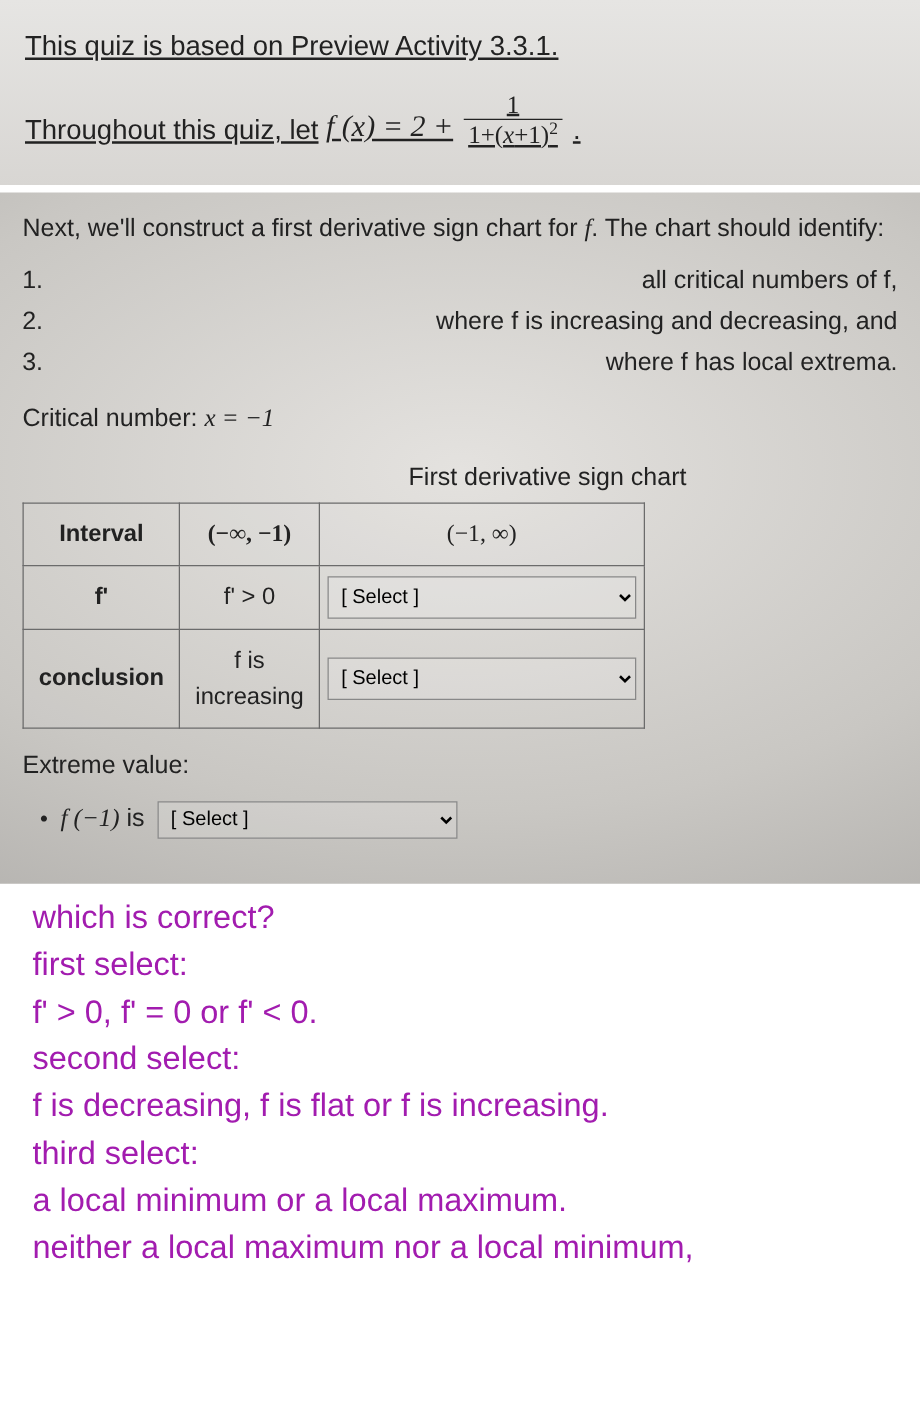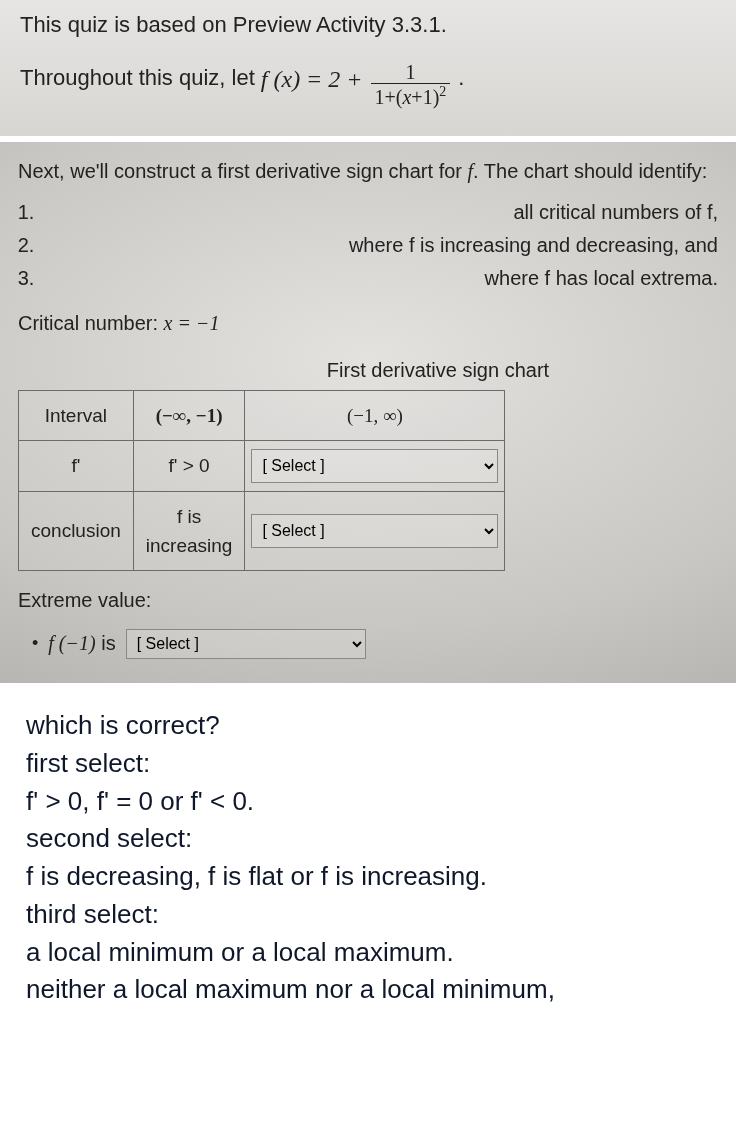--- a/index.html
+++ b/index.html
@@ -5,30 +5,31 @@
   * { box-sizing: border-box; }
   body {
     margin: 0;
     padding: 0;
     font-family: Arial, Helvetica, sans-serif;
     width: 736px;
     background: #fff;
     color: #222;
   }
   .panel-top {
-    padding: 8px 20px 28px 20px;
+    padding: 20px 20px 28px 20px;
     background: linear-gradient(180deg, #e6e5e3 0%, #d8d6d3 100%);
     font-size: 22px;
     line-height: 1.5;
+    text-decoration: underline;
   }
   .panel-top .intro { margin-bottom: 20px; }
-  .panel-top .formula-line { display: flex; align-items: flex-start; flex-wrap: wrap; gap: 6px; }
+  .panel-top .formula-line { display: flex; align-items: flex-end; flex-wrap: wrap; gap: 6px; }
   .gap { height: 6px; background: #fff; }
   .panel-mid {
-    padding: 14px 18px 24px 18px;
+    padding: 14px 18px 36px 18px;
     background: radial-gradient(ellipse 120% 90% at 50% 40%, #e4e2df 0%, #c9c7c3 55%, #a8a6a3 100%);
     font-size: 20px;
     line-height: 1.55;
     position: relative;
   }
   .panel-mid .lead { margin-bottom: 10px; }
   .panel-mid ol { margin: 6px 0 14px 22px; padding: 0; }
   .panel-mid li { margin: 2px 0; text-align: right; }
   .critnum { margin: 6px 0 16px 0; }
   .chart-title { text-align: center; margin-left: 140px; margin-bottom: 4px; font-size: 20px; }
@@ -38,21 +39,21 @@
   }
   table.sign td, table.sign th {
     border: 1px solid #6b6b6b;
     padding: 10px 12px;
     text-align: center;
     font-weight: normal;
     background: rgba(255,255,255,0.05);
     font-size: 19px;
   }
   table.sign th { font-weight: bold; }
-  table.sign .rowhdr { font-weight: normal; width: 108px; margin-left: 25px; }
+  table.sign .rowhdr { font-weight: bold; width: 108px; margin-left: 25px; }
   table.sign .col1 { width: 110px; }
   table.sign .col2 { width: 260px; }
   .sel {
     padding: 1px 6px;
     font-size: 16px;
     width: 100%;
     height: 34px;
     background: rgba(255,255,255,0.15);
     border: 1px solid #888;
   }
@@ -63,25 +64,25 @@
   .sel2 {
     padding: 4px 6px;
     font-size: 16px;
     width: 240px;
     height: 30px;
     background: rgba(255,255,255,0.15);
     border: 1px solid #888;
 
   }
   .panel-bottom {
-    padding: 24px 26px 28px 26px;
+    padding: 8px 26px 28px 26px;
     background: #fff;
     font-size: 26px;
     line-height: 1.45;
-    color: #0f172a;
+    color: #a21caf;
   }
   .math-italic { font-style: italic; font-family: 'Times New Roman', serif; }
   .frac {
     display: inline-flex;
     flex-direction: column;
     align-items: center;
     vertical-align: middle;
     font-family: 'Times New Roman', serif;
     font-size: 20px;
     line-height: 1.1;

